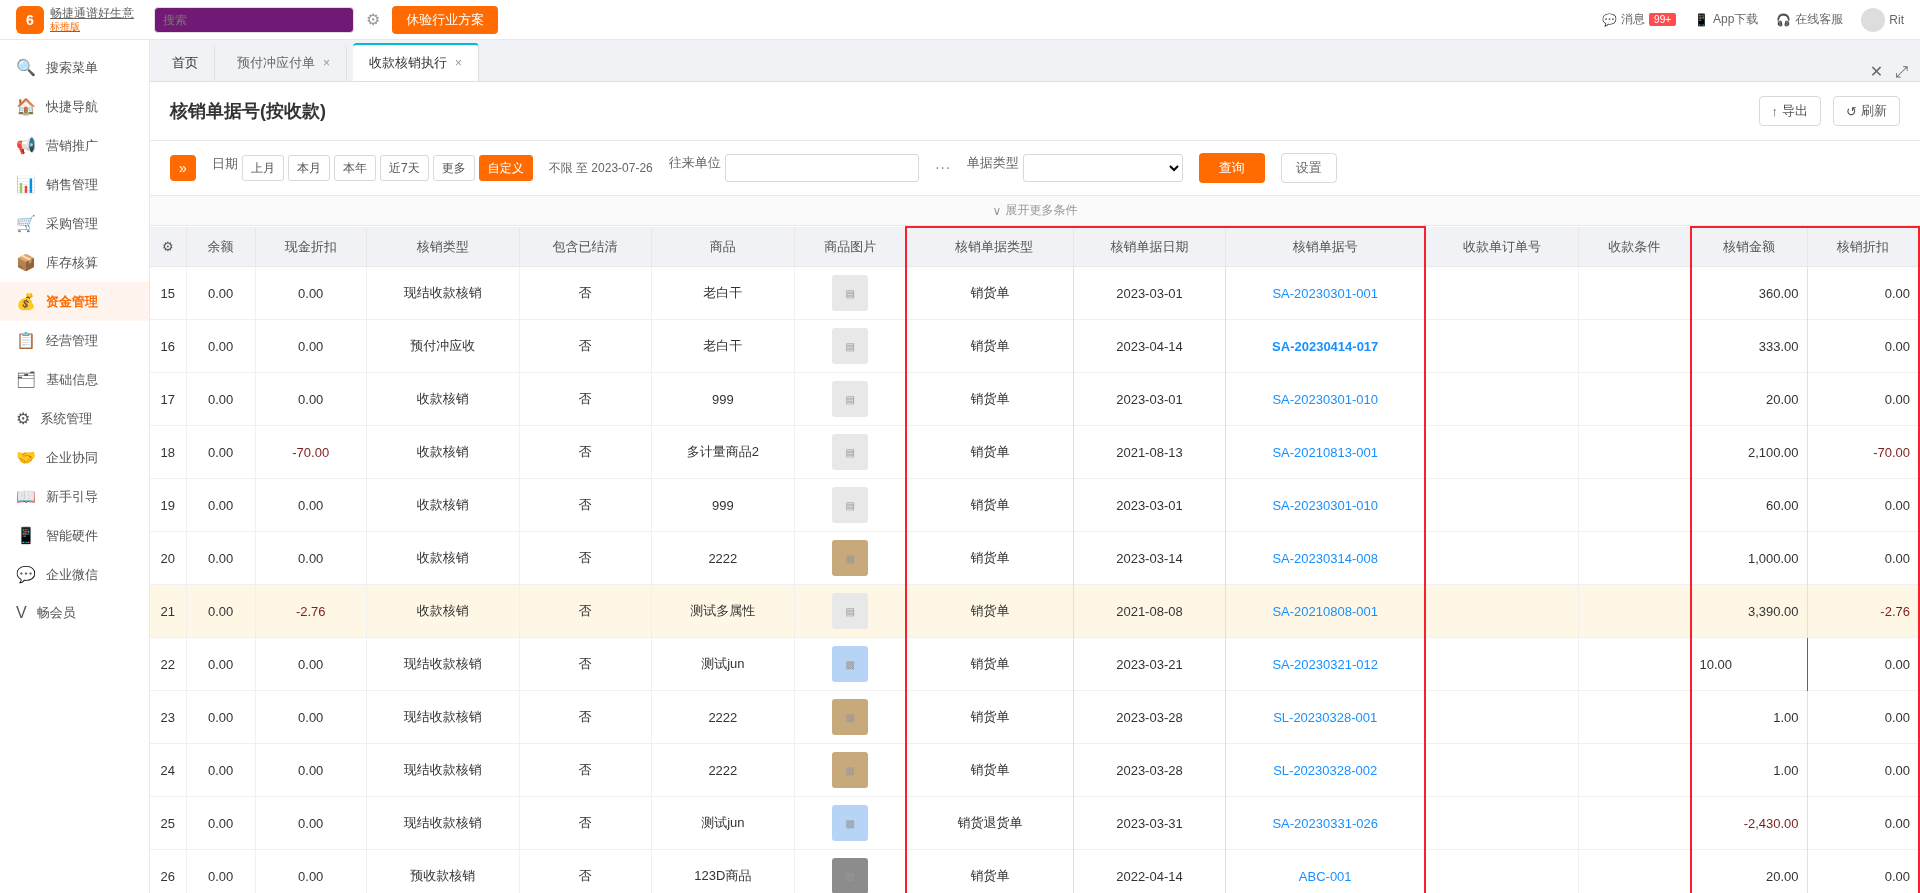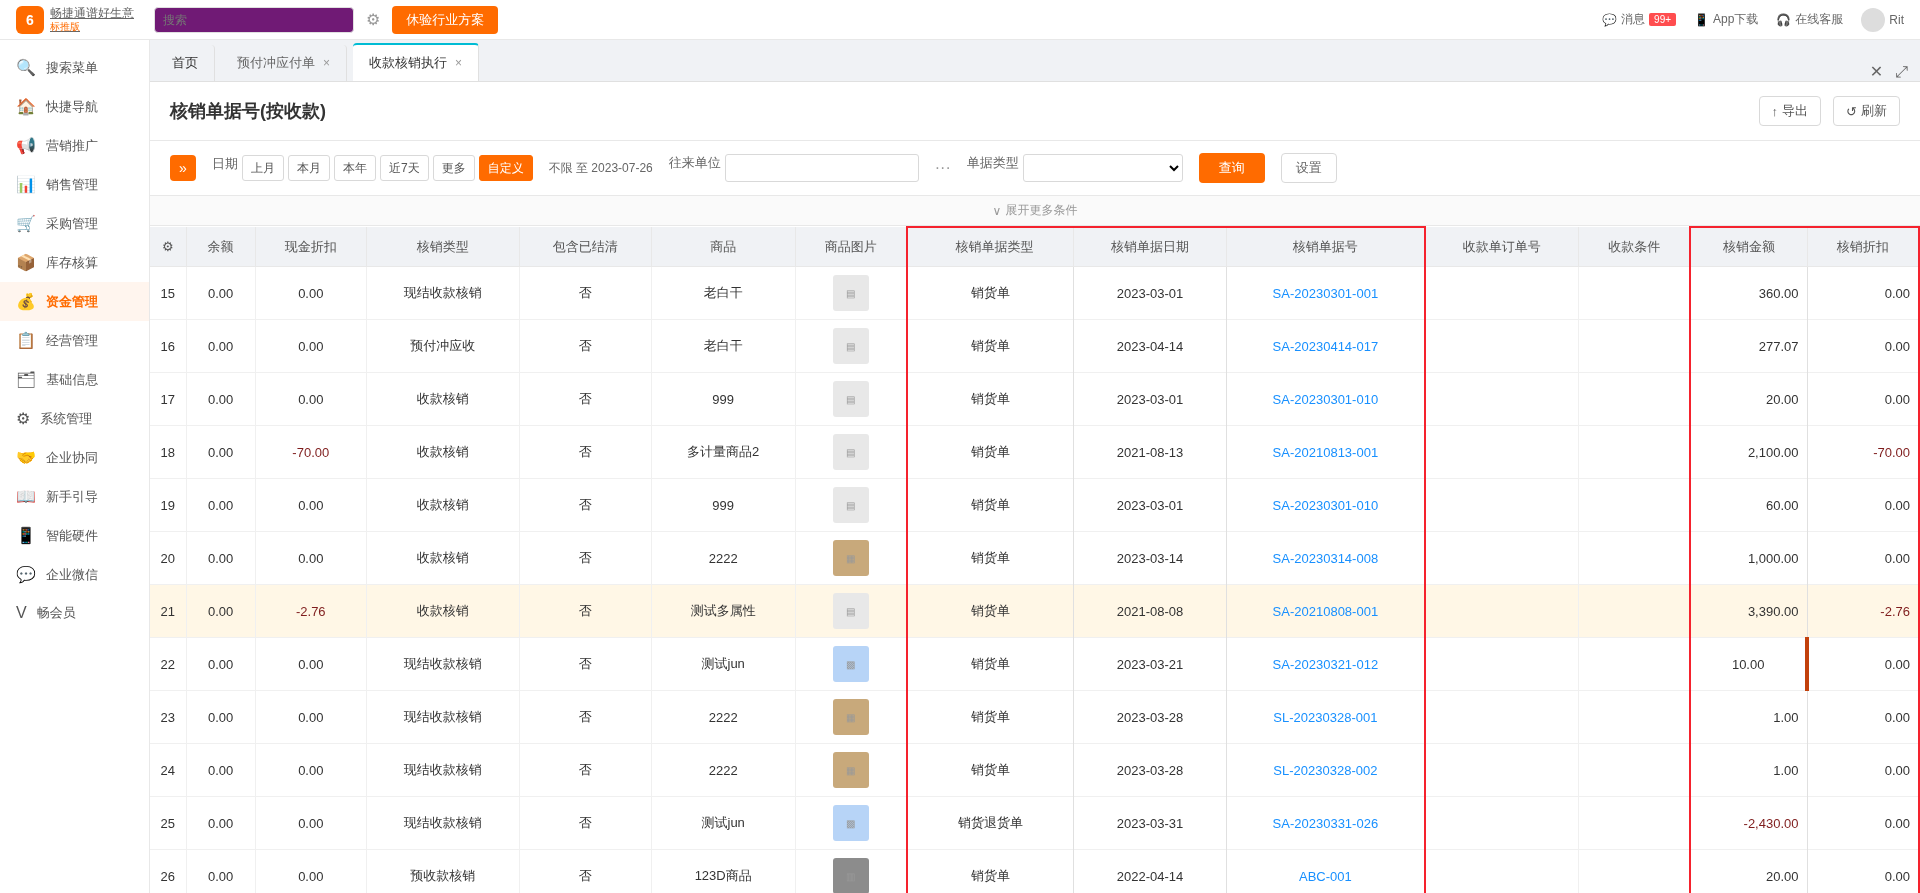--- a/index.html
+++ b/index.html
@@ -534,24 +534,24 @@
               <tr>
     <td>16</td>
     <td>0.00</td>
     <td class="">0.00</td>
     <td>预付冲应收</td>
     <td>否</td>
     <td>老白干</td>
     <td><div class="img-cell">▤</div></td>
     <td style="border-left: 2px solid #f5222d; border-right: 1px solid #e0e0e0;">销货单</td>
     <td style="border-right: 1px solid #e0e0e0;">2023-04-14</td>
-    <td style="border-right: 2px solid #f5222d;"><a class="link-cell">SA-20230414-017</a></td>
-    <td></td>
-    <td></td>
-    <td class="" style="border-left: 2px solid #f5222d; border-right: 1px solid #e0e0e0; text-align: right;">277.07</td>
+    <td style="border-right: 2px solid #f5222d; font-weight: bold;"><a class="link-cell">SA-20230414-017</a></td>
+    <td></td>
+    <td></td>
+    <td class="" style="border-left: 2px solid #f5222d; border-right: 1px solid #e0e0e0; text-align: right;">333.00</td>
     <td class="" style="border-right: 2px solid #f5222d; text-align: right;">0.00</td>
   </tr>
               <tr>
     <td>17</td>
     <td>0.00</td>
     <td class="">0.00</td>
     <td>收款核销</td>
     <td>否</td>
     <td>999</td>
     <td><div class="img-cell">▤</div></td>
@@ -633,21 +633,21 @@
     <td class="">0.00</td>
     <td>现结收款核销</td>
     <td>否</td>
     <td>测试jun</td>
     <td><div class="img-cell has-image">▩</div></td>
     <td style="border-left: 2px solid #f5222d; border-right: 1px solid #e0e0e0;">销货单</td>
     <td style="border-right: 1px solid #e0e0e0;">2023-03-21</td>
     <td style="border-right: 2px solid #f5222d;"><a class="link-cell">SA-20230321-012</a></td>
     <td></td>
     <td></td>
-    <td class="" style="border-left: 2px solid #f5222d; border-right: 4px solid #c2410c; text-align: center;">10.00</td>
+    <td class="" style="border-left: 2px solid #f5222d; border-right: 1px solid #c2410c; text-align: left;">10.00</td>
     <td class="" style="border-right: 2px solid #f5222d; text-align: right;">0.00</td>
   </tr>
               <tr>
     <td>23</td>
     <td>0.00</td>
     <td class="">0.00</td>
     <td>现结收款核销</td>
     <td>否</td>
     <td>2222</td>
     <td><div class="img-cell brown">▦</div></td>

